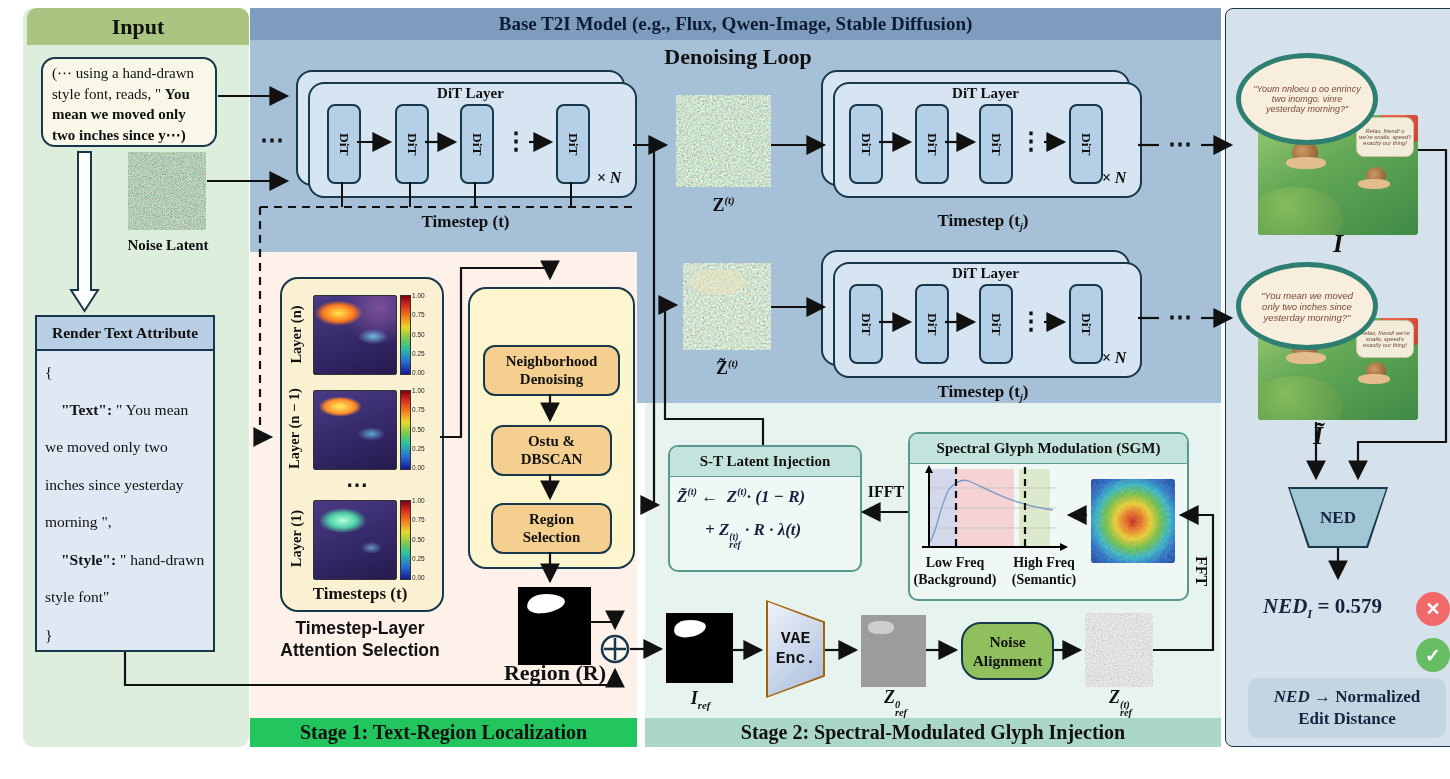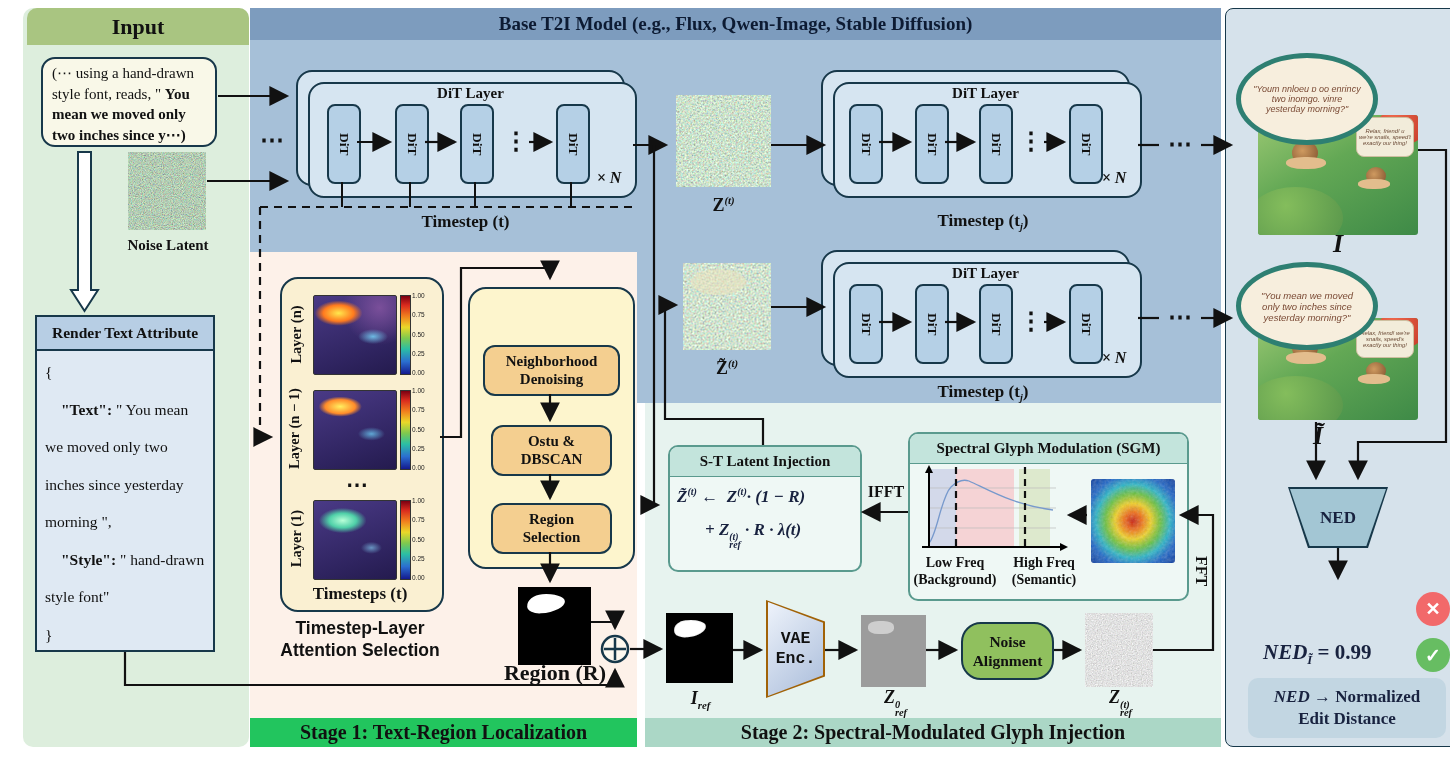--- a/index.html
+++ b/index.html
@@ -50,20 +50,21 @@
 </head>
 <body>
 
 <div id="canvas">
 
   <div class="abs panel" style="left:10px;top:8px;width:226px;height:739px;background:#ddeedd;border-radius:10px;"></div>
   <div class="abs ctr b" style="left:14px;top:8px;width:222px;height:37px;background:#a9c581;border-radius:10px 10px 0 0;font-size:22px;">Input</div>
 
   <div class="abs" style="left:237px;top:8px;width:971px;height:395px;background:#a6c0d8;"></div>
   <div class="abs ctr b" style="left:237px;top:8px;width:971px;height:32px;background:#7d9cbe;font-size:19px;color:#0d1b33;">Base T2I Model (e.g., Flux, Qwen-Image, Stable Diffusion)</div>
+  <div class="abs ctr b" style="left:615px;top:44px;width:220px;height:26px;font-size:22px;">Denoising Loop</div>
 
   <div class="abs" style="left:237px;top:252px;width:387px;height:495px;background:#fdf1e9;"></div>
   <div class="abs" style="left:632px;top:403px;width:576px;height:344px;background:#e7f3ef;"></div>
   <div class="abs ctr b" style="left:237px;top:718px;width:387px;height:29px;background:#22c55e;font-size:20px;">Stage 1: Text-Region Localization</div>
   <div class="abs ctr b" style="left:632px;top:718px;width:576px;height:29px;background:#abd7c6;font-size:20px;">Stage 2: Spectral-Modulated Glyph Injection</div>
 
   <div class="abs" style="left:1212px;top:8px;width:234px;height:737px;background:#d6e2eb;border:1.5px solid #17384a;border-radius:8px;"></div>
 
   <div class="abs" style="left:28px;top:57px;width:176px;height:90px;background:#f9f8e8;border:2.5px solid #17384a;border-radius:14px;
               padding:4px 9px;font-size:15px;line-height:20.5px;box-sizing:border-box;">
@@ -363,26 +364,26 @@
     </div>
   </div>
   <div class="abs ctr b i" style="left:1245px;top:422px;width:120px;height:28px;font-size:26px;">Ĩ</div>
 
   <div class="abs" style="left:1275px;top:487px;width:100px;height:61px;
        background:#17384a;clip-path:polygon(0 0,100% 0,80% 100%,20% 100%);">
     <div class="abs ctr b navy" style="left:2px;top:2px;width:96px;height:57px;background:#a3c6d4;
          clip-path:polygon(0 0,100% 0,79.5% 100%,20.5% 100%);font-size:17px;">NED</div>
   </div>
 
+  <div class="abs b navy" style="left:1250px;top:594px;width:150px;height:32px;font-size:21px;">
+    <span class="i">NED</span><span class="sb i">I</span>
+    <span>= 0.579</span>
+  </div>
   <div class="abs mark" style="left:1403px;top:592px;width:34px;height:34px;background:#f2696a;font-size:18px;">✕</div>
 
-  <div class="abs b navy" style="left:1250px;top:640px;width:150px;height:32px;font-size:21px;">
-    <span class="i">NED</span><span class="sb i">Ĩ</span>
-    <span>= 0.99</span>
-  </div>
   <div class="abs mark" style="left:1403px;top:638px;width:34px;height:34px;background:#67bd62;font-size:19px;">✓</div>
 
   <div class="abs col b navy" style="left:1235px;top:678px;width:198px;height:60px;background:#c2d6e2;border-radius:10px;font-size:17px;line-height:22px;">
     <span><span class="i">NED</span> <span>→ Normalized</span></span>
     <span>Edit Distance</span>
   </div>
 
   <svg class="abs" width="1450" height="779" style="left:0;top:0;pointer-events:none;">
     <defs>
       <marker id="ah" markerWidth="10" markerHeight="9" refX="8" refY="4.5" orient="auto">

